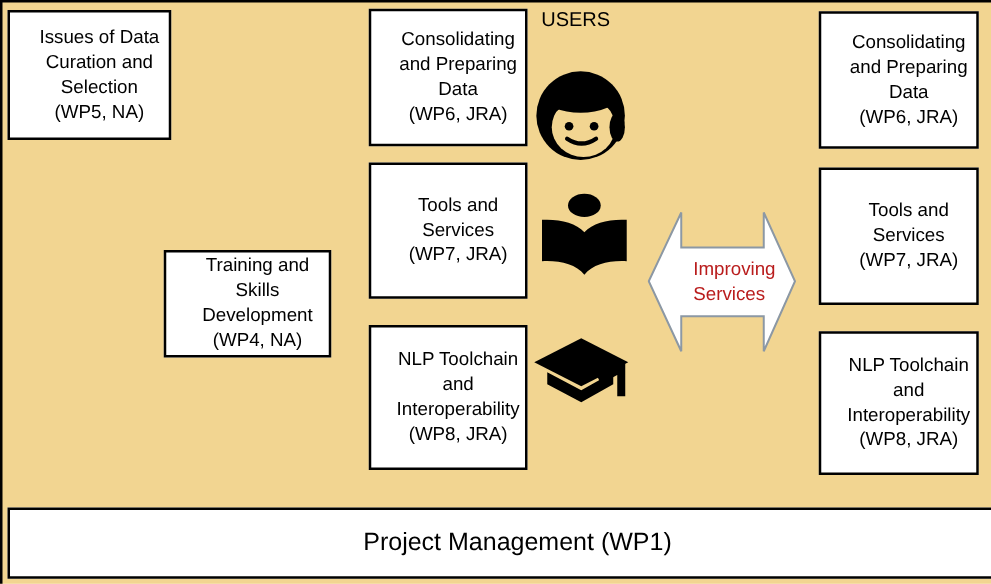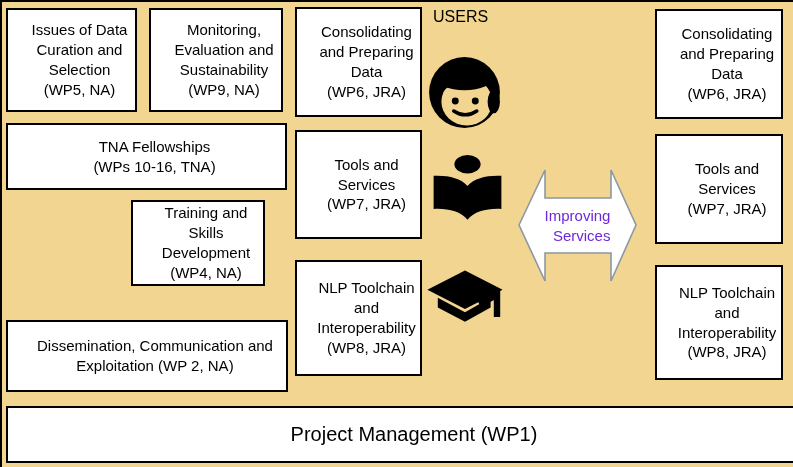--- a/index.html
+++ b/index.html
@@ -40,55 +40,41 @@
     position:absolute; left:431px; top:6px; font-size:16px; color:#000000;
   }
   .uicon{position:absolute;}
   #icon-face {left:424px; top:52px;  width:77px; height:77px;}
   #icon-book {left:427px; top:150px; width:77px; height:77px;}
   #icon-cap  {left:423px; top:265px; width:80px; height:60px;}
   
   #arrow{position:absolute; left:516px; top:159px; width:119px; height:129px;}
   #arrow svg{position:absolute; left:0; top:0;}
   #arrow .lbl{
-    position:absolute; left:0; top:0; width:100%; height:100%;
+    position:absolute; left:10px; top:0; width:100%; height:100%;
     display:flex; align-items:center; justify-content:center;
-    text-align:right; white-space:pre-line; font-size:15px; line-height:1.3; color:#6d28d9;
+    text-align:left; white-space:pre-line; font-size:15px; line-height:1.3; color:#b91c1c;
   }
 </style>
 </head>
 <body>
 
 <div id="canvas">
 
   <div class="box" id="b-wp5">
     <span class="lbl">Issues of Data
 Curation and
 Selection
 (WP5, NA)</span>
   </div>
-  <div class="box" id="b-wp9">
-    <span class="lbl">Monitoring,
-Evaluation and
-Sustainability
-(WP9, NA)</span>
-  </div>
-  <div class="box" id="b-tna">
-    <span class="lbl">TNA Fellowships
-(WPs 10-16, TNA)</span>
-  </div>
   <div class="box" id="b-wp4">
     <span class="lbl">Training and
 Skills
 Development
 (WP4, NA)</span>
-  </div>
-  <div class="box" id="b-wp2">
-    <span class="lbl">Dissemination, Communication and
-Exploitation (WP 2, NA)</span>
   </div>
 
   <div class="box" id="b-wp6m">
     <span class="lbl">Consolidating
 and Preparing
 Data
 (WP6, JRA)</span>
   </div>
   <div class="box" id="b-wp7m">
     <span class="lbl">Tools and

